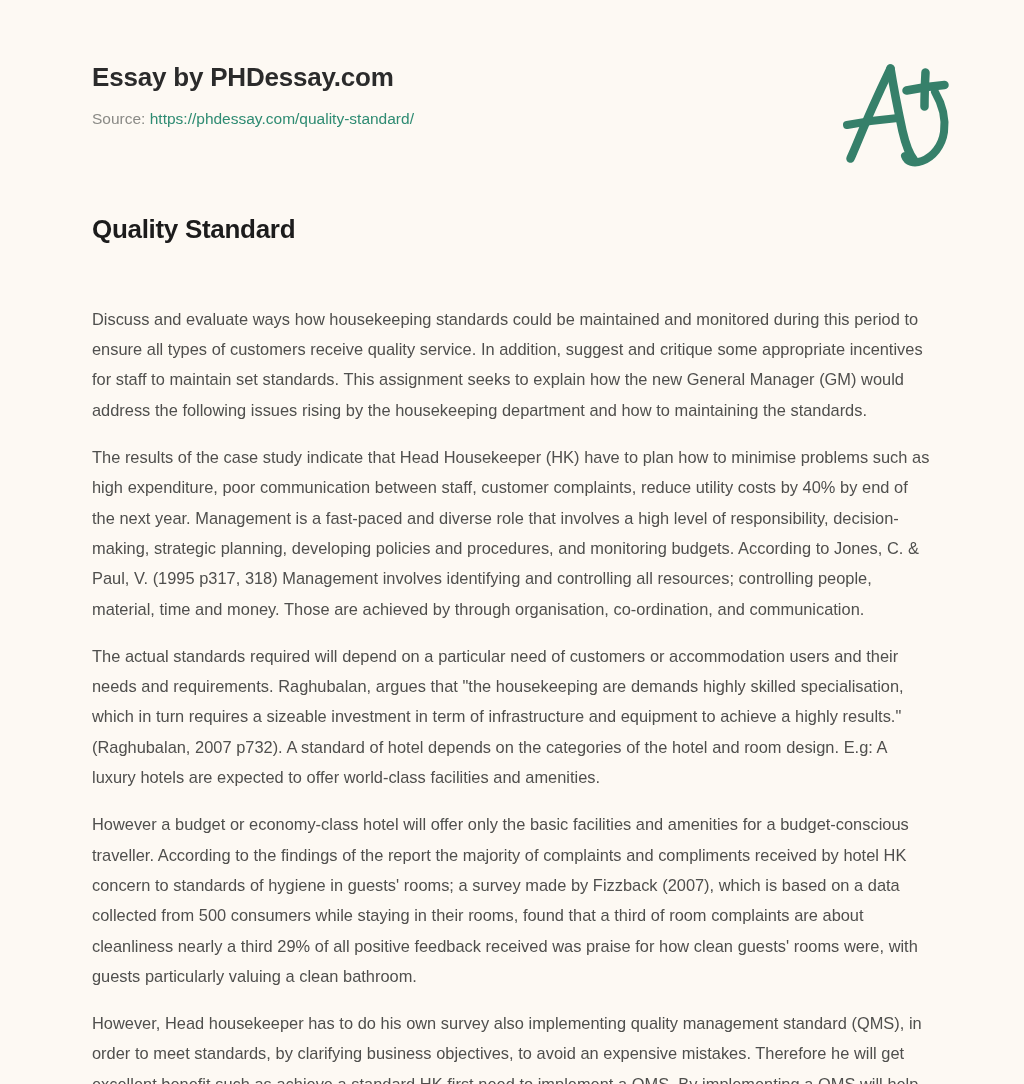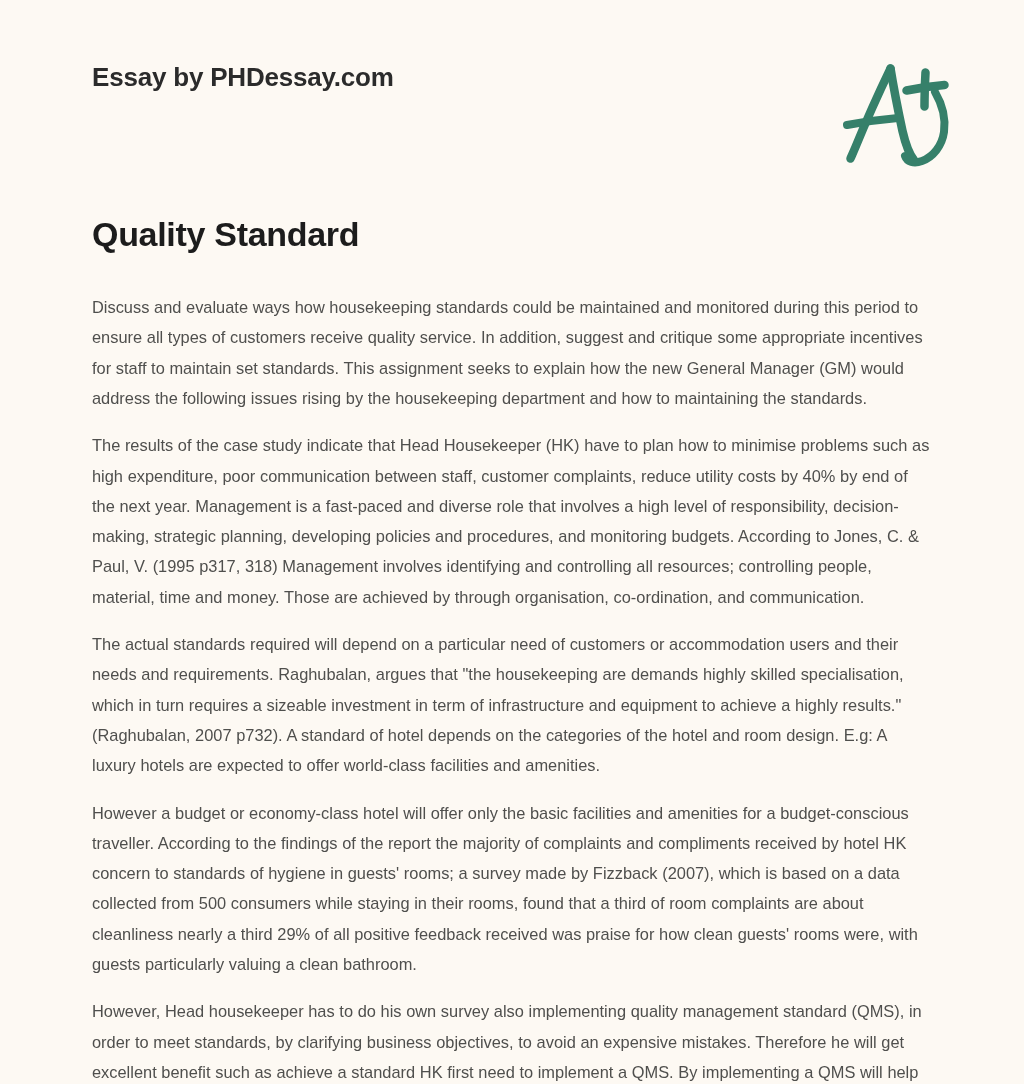--- a/index.html
+++ b/index.html
@@ -72,45 +72,49 @@
 
   
   .article {
     position: absolute;
     top: 215px;
     left: 92px;
     width: 838px;
   }
 
   .article-title {
-    font-size: 34px;
+    font-size: 26px;
     font-weight: bold;
     color: #1c1c1c;
     letter-spacing: -0.3px;
-    margin: 0 0 38px 0;
+    margin: 0 0 59px 0;
     line-height: 1.15;
   }
 
   .article-body p {
     font-size: 16.4px;
     line-height: 30.3px;
     color: #4f4f4d;
     margin: 16px 0 17px 0;
     text-align: left;
     word-spacing: 0.1px;
   }
   .article-body p:last-child { margin-bottom: 0; }
 </style>
 </head>
 <body>
 
 <div class="page">
 
   <div class="header">
     <div class="brand-title">Essay by PHDessay.com</div>
+    <div class="source-line">
+      <span class="source-label">Source:</span>
+      <a class="source-url" href="#">https://phdessay.com/quality-standard/</a>
+    </div>
   </div>
 
   <svg class="logo" viewBox="0 0 130 120" aria-hidden="true">
     <g fill="none" stroke="#36806a" stroke-linecap="round" stroke-linejoin="round">
 
       <path d="M58.5 16.5 C52 30 37 62 23.5 95 C21 101 19.5 104 18.5 106.5" stroke-width="8.5"></path>
 
       <path d="M58.5 16.5 C61 32 66 58 70.5 79 C73.5 92 77 102 82 108" stroke-width="8.5"></path>
 
       <path d="M15 73 C28 70.5 48 67.5 66 66" stroke-width="8"></path>

